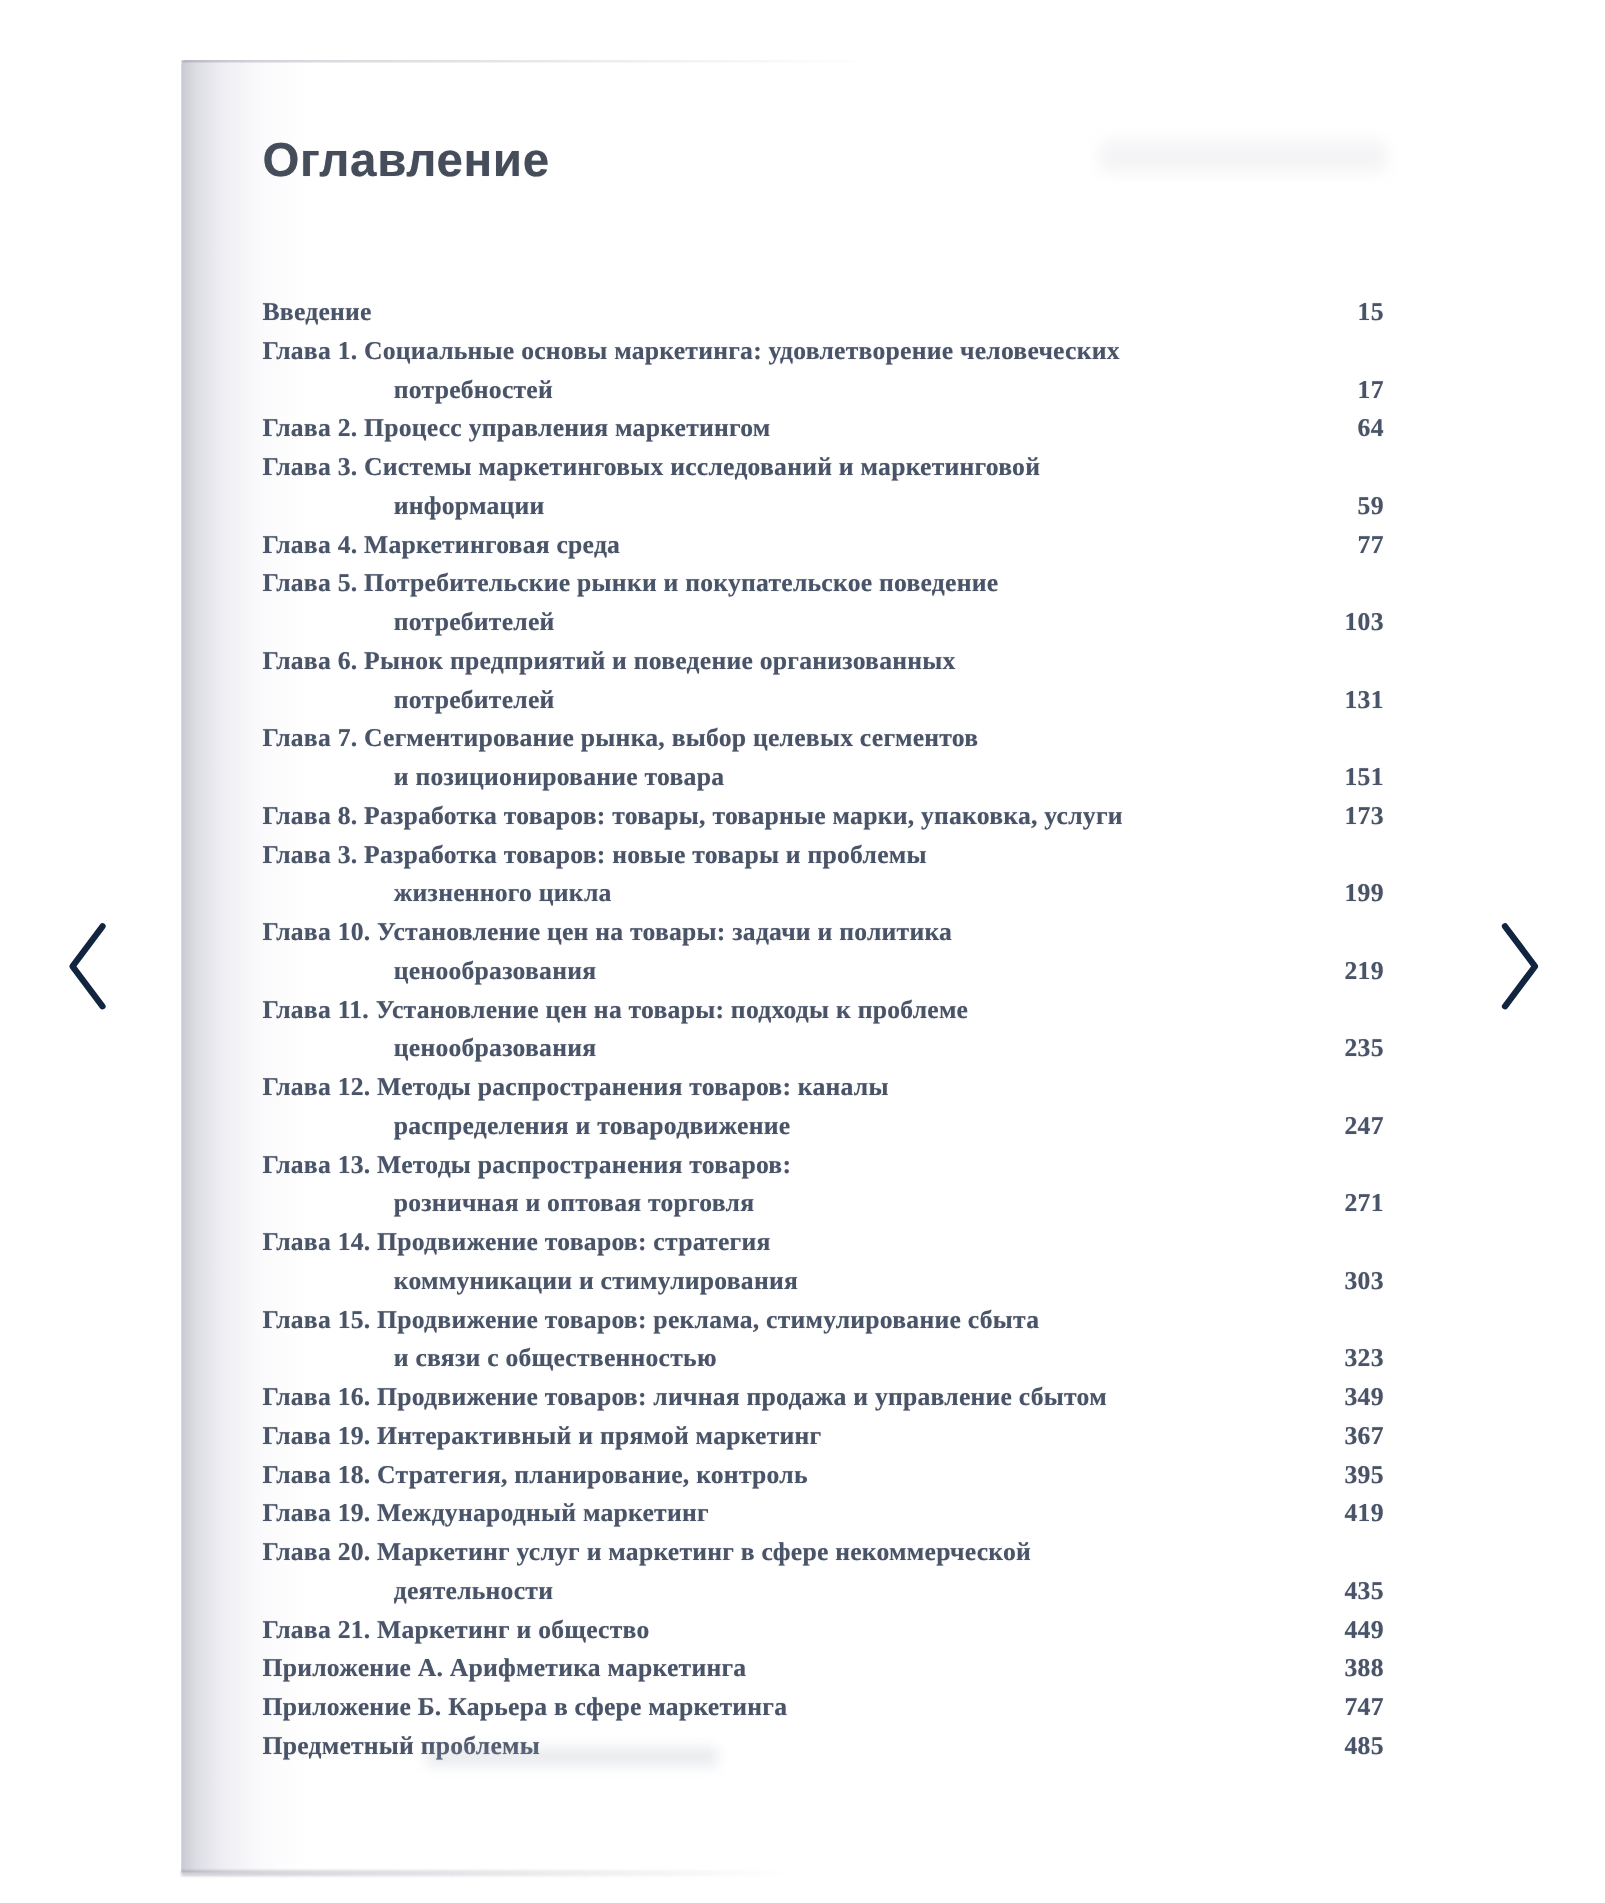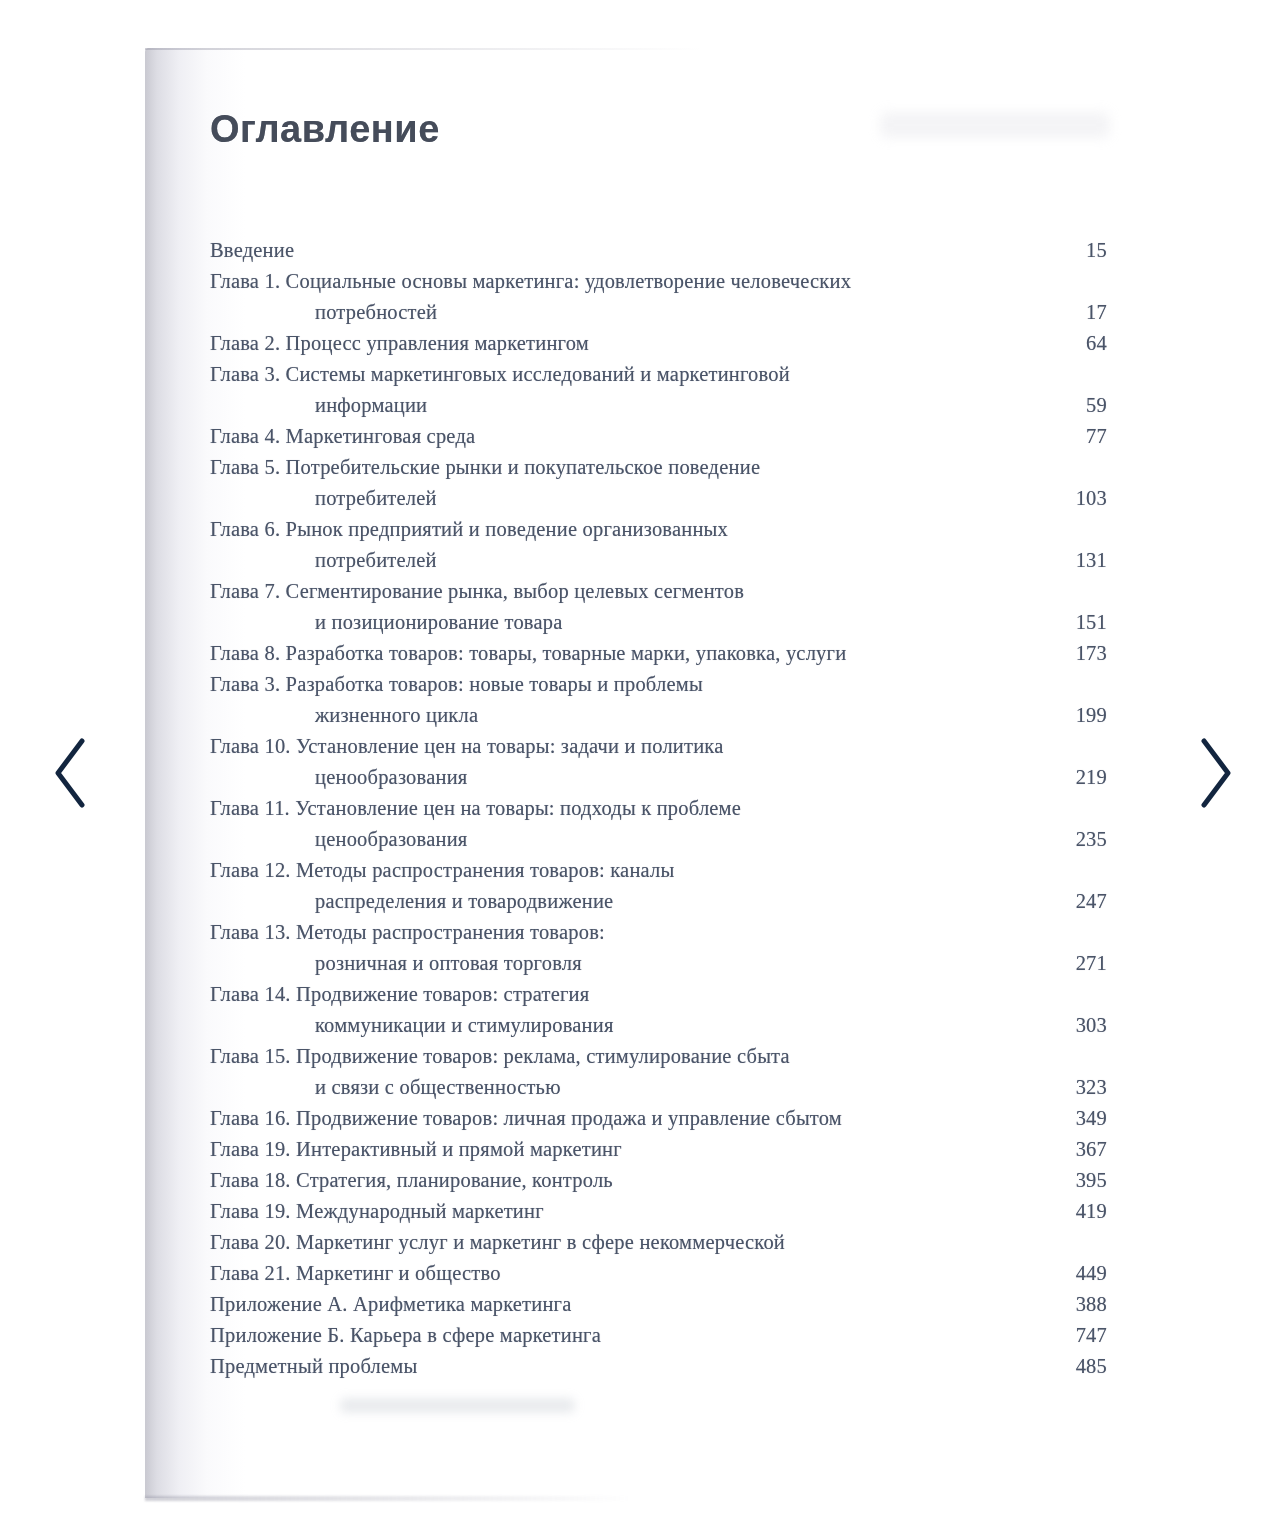--- a/index.html
+++ b/index.html
@@ -59,21 +59,21 @@
     letter-spacing: 0.5px;
     color: #454c5a;
     text-shadow: 0 0 0.6px rgba(69,76,90,0.55);
   }
   .toc {
     position: absolute;
     left: 65px;
     top: 187px;
     width: 897px;
     font-size: 20.5px;
-    font-weight: normal;
+    font-weight: bold;
     line-height: 31px;
     color: #4a5468;
     letter-spacing: 0.2px;
     text-shadow: 0 0 0.7px rgba(74,84,104,0.5);
   }
   .toc-line { display: flex; align-items: baseline; }
   .toc-line.indent { padding-left: 105px; text-align: center; }
   .toc-text { white-space: nowrap; }
   .toc-page { margin-left: auto; padding-left: 12px; }
   
@@ -281,20 +281,24 @@
         <div class="toc-entry">
           <div class="toc-line">
             <span class="toc-text">Глава 19. Международный маркетинг</span>
             <span class="toc-page">419</span>
           </div>
         </div>
         <div class="toc-entry">
           <div class="toc-line">
             <span class="toc-text">Глава 20. Маркетинг услуг и маркетинг в сфере некоммерческой</span>
           </div>
+          <div class="toc-line indent">
+            <span class="toc-text">деятельности</span>
+            <span class="toc-page">435</span>
+          </div>
         </div>
         <div class="toc-entry">
           <div class="toc-line">
             <span class="toc-text">Глава 21. Маркетинг и общество</span>
             <span class="toc-page">449</span>
           </div>
         </div>
         <div class="toc-entry">
           <div class="toc-line">
             <span class="toc-text">Приложение А. Арифметика маркетинга</span>

